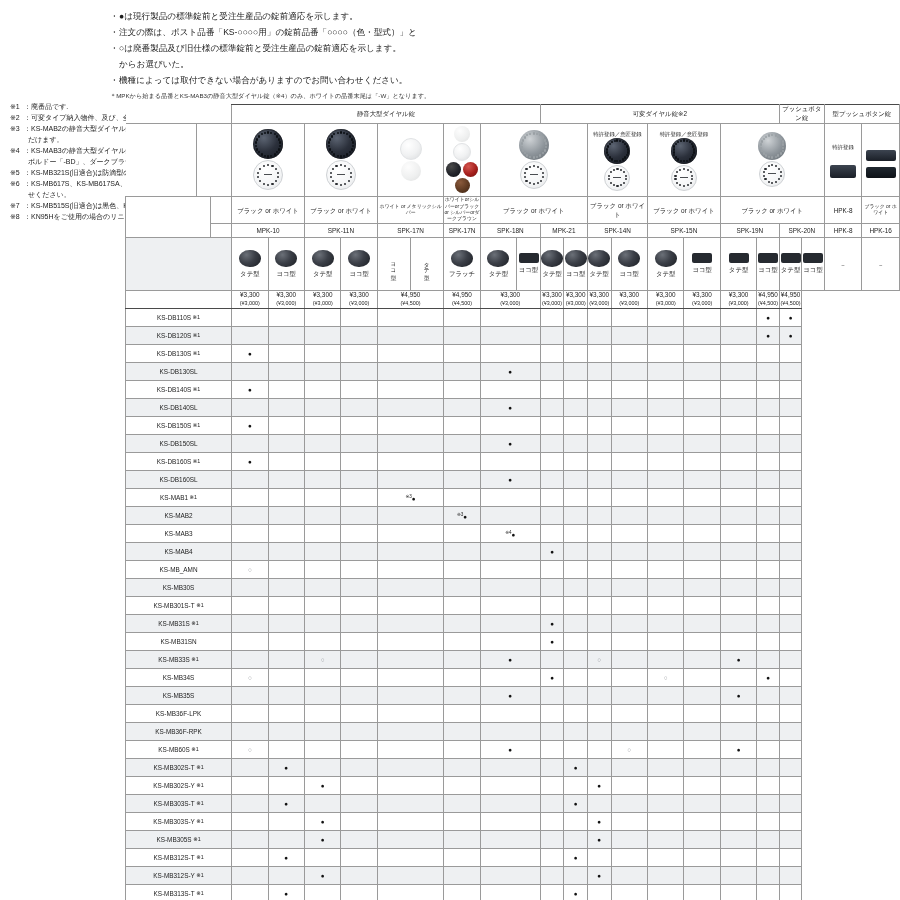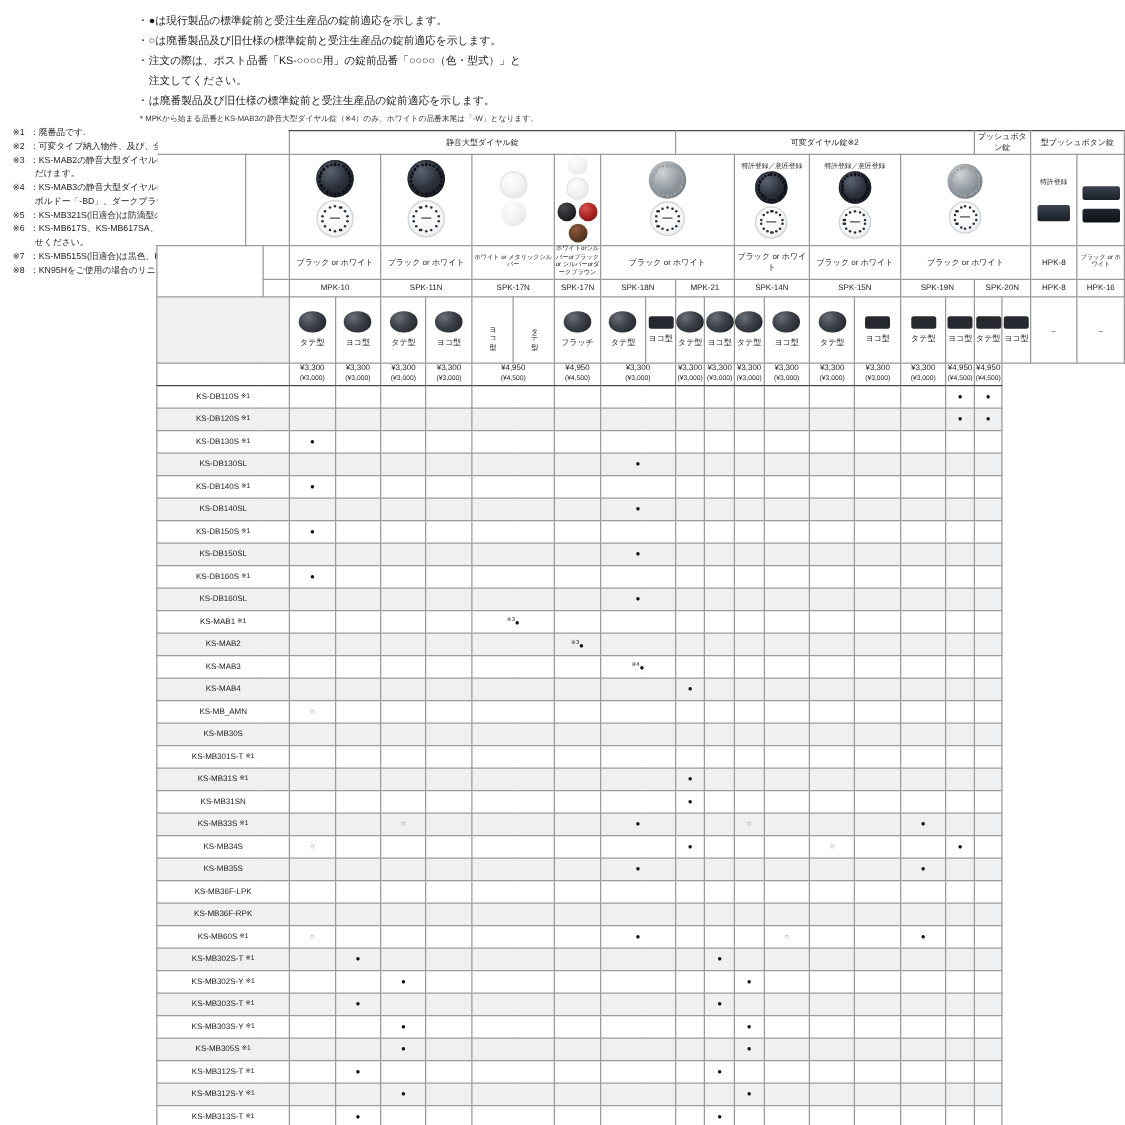--- a/index.html
+++ b/index.html
@@ -79,24 +79,24 @@
   .kpad.lite{background:linear-gradient(#202830,#0e1217);}
 </style>
 </head>
 <body>
 
 <div class="page">
 
   <div class="notes">
     <div class="notes-left" id="notesLeft">
         <div class="note-line"><span class="bullet">・</span><span>●は現行製品の標準錠前と受注生産品の錠前適応を示します。</span></div>
+        <div class="note-line"><span class="bullet">・</span><span>注文の際は、ポスト品番「KS-○○○○用」の錠前品番「○○○○（色・型式）」と</span></div>
         <div class="note-line"><span class="bullet">・</span><span>○は廃番製品及び旧仕様の標準錠前と受注生産品の錠前適応を示します。</span></div>
-        <div class="note-line"><span class="bullet">・</span><span>注文の際は、ポスト品番「KS-○○○○用」の錠前品番「○○○○（色・型式）」と</span></div>
-        <div class="note-line"><span class="bullet"></span><span>注文してください。</span></div>
-        <div class="note-line"><span class="bullet">・</span><span>は廃番製品及び旧仕様の標準錠前と受注生産品の錠前適応を示します。</span></div>
+        <div class="note-line"><span class="bullet"></span><span>からお選びいた。</span></div>
+        <div class="note-line"><span class="bullet">・</span><span>機種によっては取付できない場合がありますのでお問い合わせください。</span></div>
         <div class="note-sub">＊MPKから始まる品番とKS-MAB3の静音大型ダイヤル錠（※4）のみ、ホワイトの品番末尾は「-W」となります。</div>
       </div>
     <div class="notes-right" id="notesRight">
         <div class="rnote"><span class="ind">※1</span>：<span>廃番品です.</span></div>
         <div class="rnote"><span class="ind">※2</span>：<span>可変タイプ納入物件、及び、全住戸交換のみ販売可能です。</span></div>
         <div class="rnote"><span class="ind">※3</span>：<span>KS-MAB2の静音大型ダイヤル錠の色はホワイト（6分艶）「-WH」、メタリックシルバー「-M」からお選びいた</span></div>
         <div class="rnote"><span class="ind"></span>&nbsp;&nbsp;<span>だけます。</span></div>
         <div class="rnote"><span class="ind">※4</span>：<span>KS-MAB3の静音大型ダイヤル錠の色はホワイト（3分艶）「-W」、ライトグレー「-LG」、ブラック「-BK」、</span></div>
         <div class="rnote"><span class="ind"></span>&nbsp;&nbsp;<span>ボルドー「-BD」、ダークブラウン「-DB」からお選びいただけます。</span></div>
         <div class="rnote"><span class="ind">※5</span>：<span>KS-MB321S(旧適合)は防滴型の仕様になります。</span></div>

